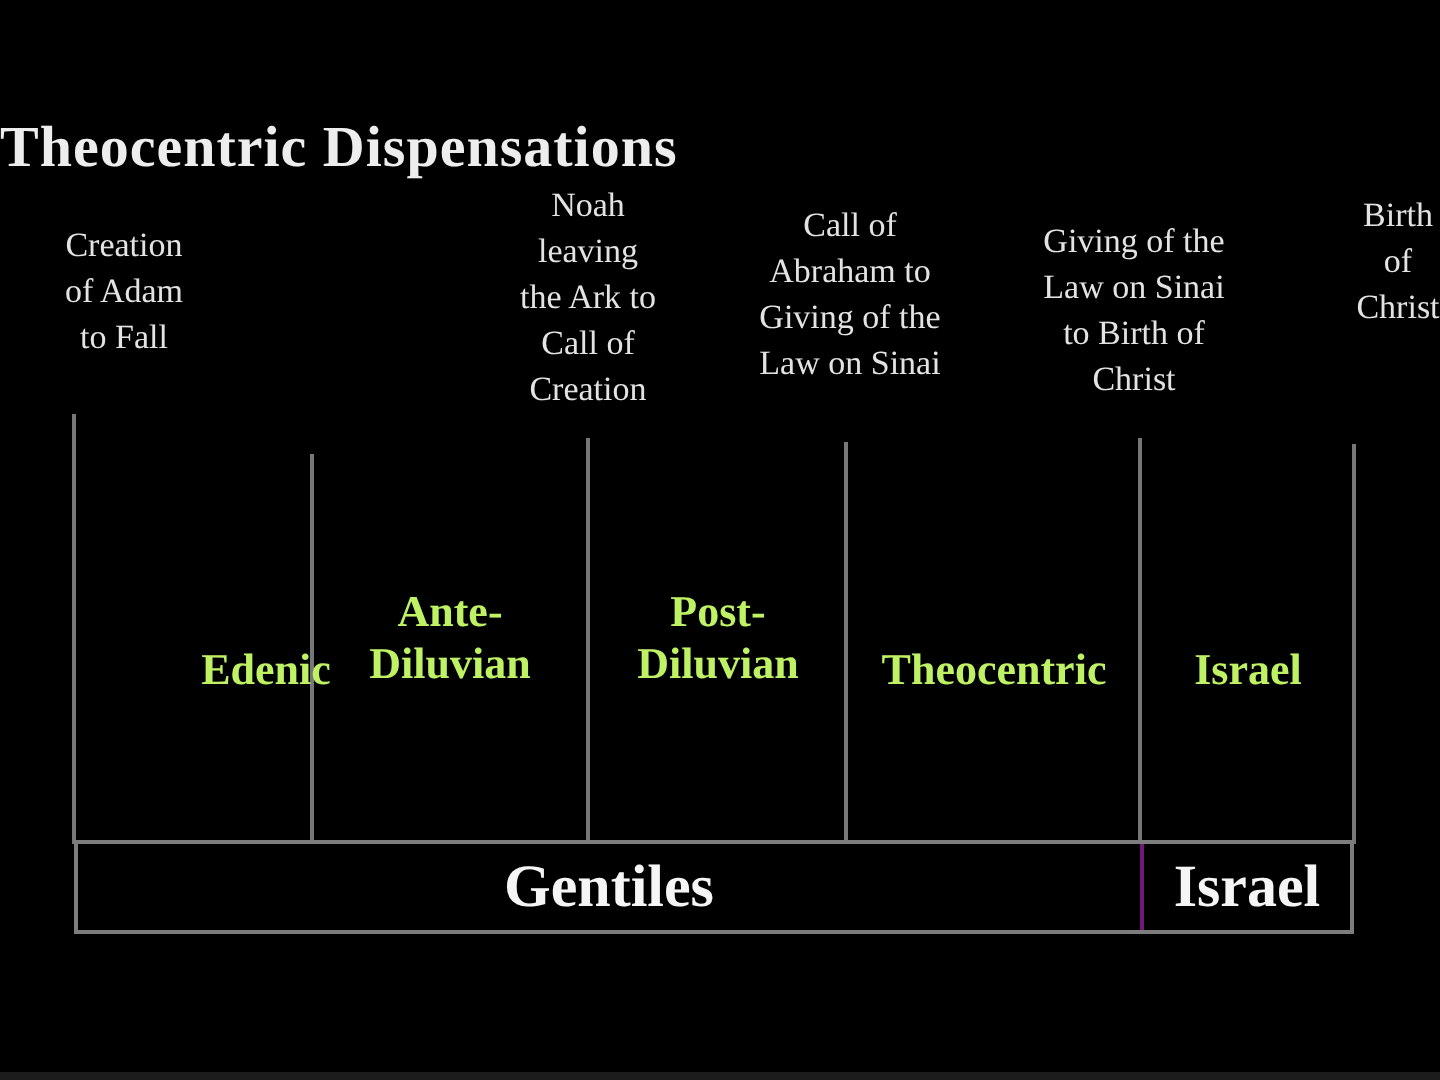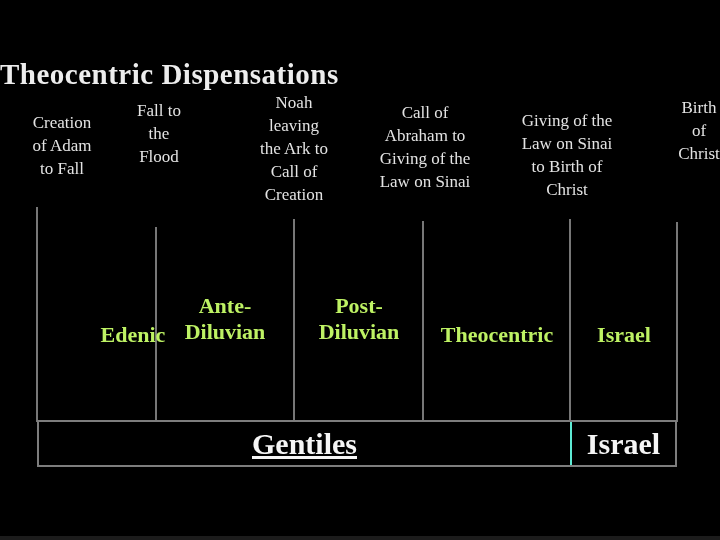--- a/index.html
+++ b/index.html
@@ -46,42 +46,39 @@
     position:absolute; left:37px; top:420px;
     width:640px; height:47px;
     border:2px solid #7d7d7d;
     box-sizing:border-box;
     display:flex;
   }
   .bottom-cell {
     display:flex; align-items:center; justify-content:center;
     font-size:30px; font-weight:bold; color:#f5f5f5;
   }
-  .bottom-cell.left  { width:531px; border-right:2px solid #5eead4;text-decoration:underline; }
+  .bottom-cell.left  { width:531px; border-right:2px solid #701a75; }
   .bottom-cell.right { flex:1; }
 
   .footer-bar {
     position:absolute; left:0; bottom:0;
     width:720px; height:4px;
     background:#1c1c1c;
   }
 </style>
 </head>
 <body>
 
 <div class="slide">
 
   <div class="title">Theocentric Dispensations</div>
 
   <div class="era-label" style="left:62px;  top:111px;">Creation
 of Adam
 to Fall</div>
-  <div class="era-label" style="left:159px; top:99px;">Fall to
-the
-Flood</div>
   <div class="era-label" style="left:294px; top:91px;">Noah
 leaving
 the Ark to
 Call of
 Creation</div>
   <div class="era-label" style="left:425px; top:101px;">Call of
 Abraham to
 Giving of the
 Law on Sinai</div>
   <div class="era-label" style="left:567px; top:109px;">Giving of the

